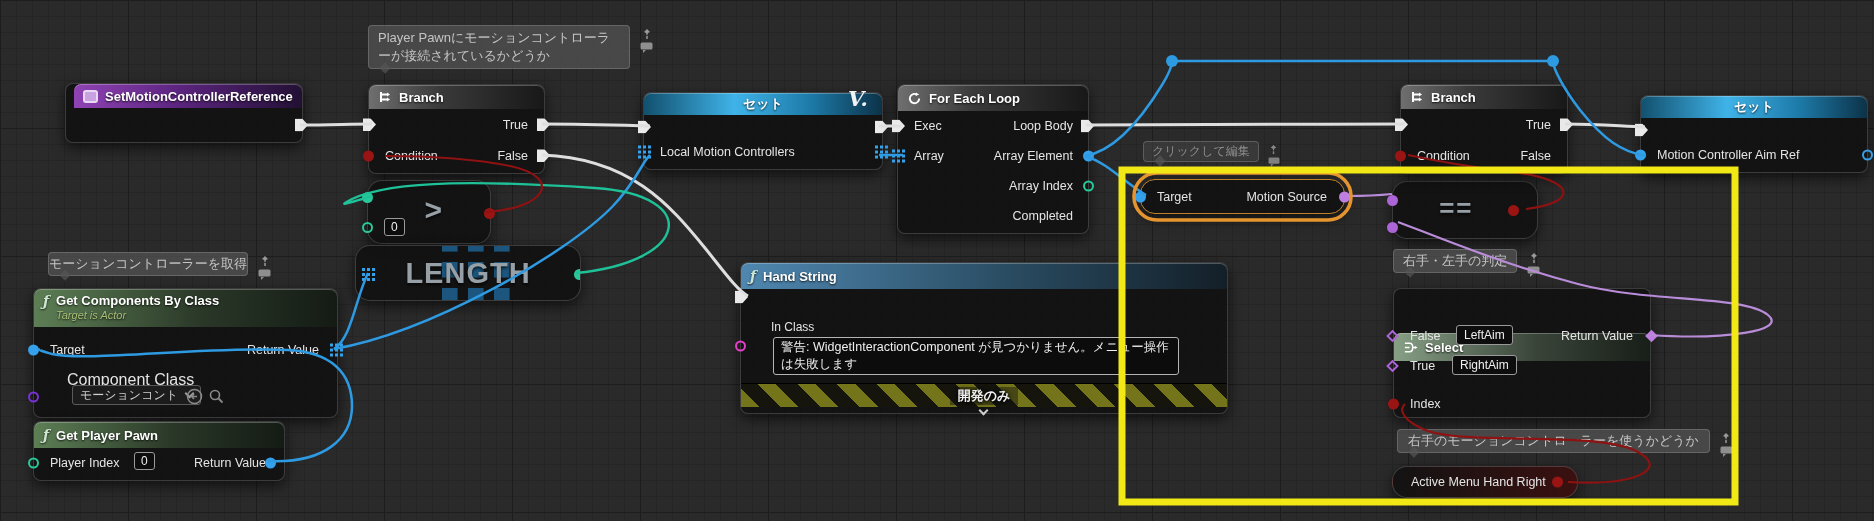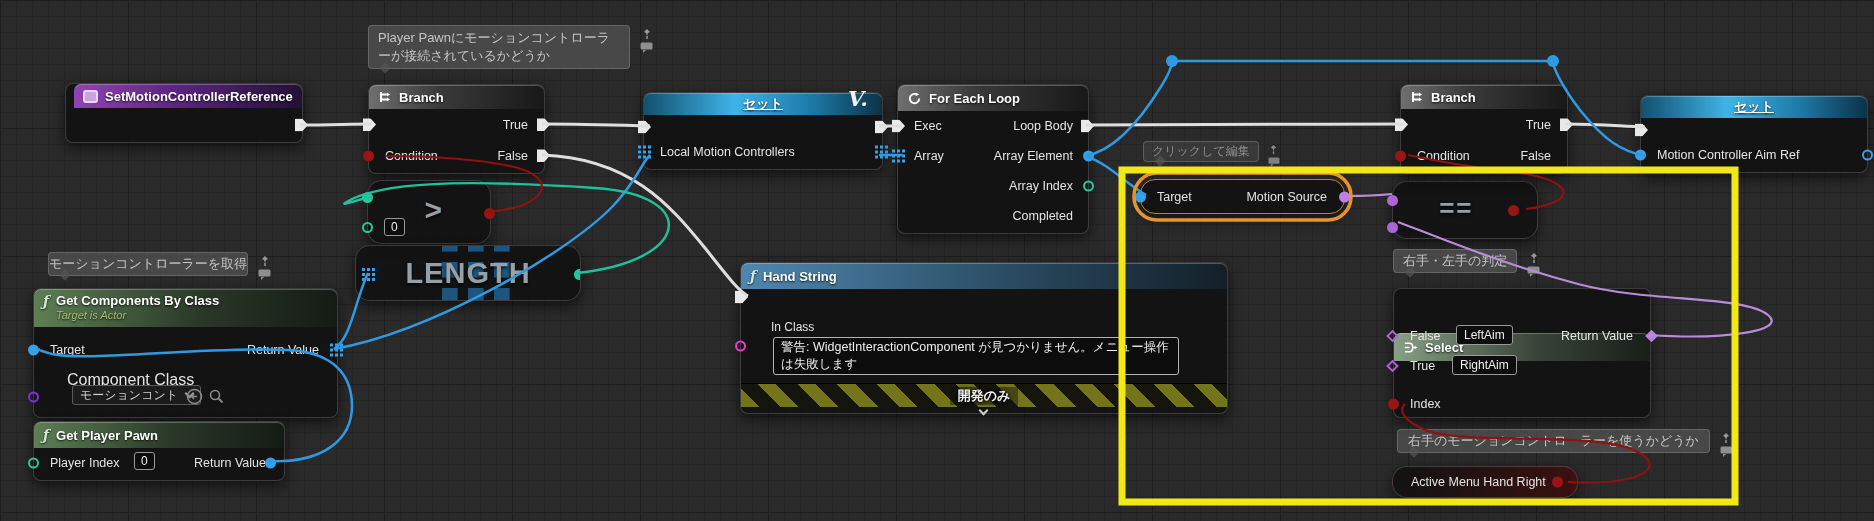--- a/index.html
+++ b/index.html
@@ -16,21 +16,21 @@
     background-size:128px 128px,128px 128px,16px 16px,16px 16px;
   }
   .node{position:absolute;background:rgba(17,17,17,.93);border:1px solid rgba(150,150,150,.32);
         border-radius:8px;box-shadow:0 5px 14px rgba(0,0,0,.6);z-index:10;}
   .compact{border-radius:15px;}
   .nh{height:24px;display:flex;align-items:center;gap:7px;padding:0 9px;
       border-radius:7px 7px 0 0;font-weight:bold;font-size:13px;color:#fff;
       text-shadow:0 1px 2px rgba(0,0,0,.8);box-shadow:inset 0 1px 0 rgba(255,255,255,.25);}
   .nh-purple{background:linear-gradient(90deg,#9043b4,#5c2580 45%,#221034);}
   .nh-macro{background:linear-gradient(90deg,#6f6f6f,#3a3a3a 40%,#181818);}
-  .nh-set{background:linear-gradient(90deg,#12506e,#3fb3e8 38%,#1d7aa8 70%,#0c3248);justify-content:center;height:22px;text-decoration:underline;}
+  .nh-set{background:linear-gradient(90deg,#12506e,#3fb3e8 38%,#1d7aa8 70%,#0c3248);justify-content:center;height:22px;}
   .nh-fn-blue{background:linear-gradient(90deg,#4f87b0,#2a4c62 55%,#131f28);height:26px;}
   .nh-fn-green{background:linear-gradient(90deg,#5d7f55,#2a3828 55%,#141b14);}
   .nh-select{background:linear-gradient(90deg,#87a085,#3a453a 55%,#181e18);height:28px;margin-top:44px;}
   .prow{position:relative;}
   .pin{position:absolute;top:50%;transform:translateY(-50%);z-index:3;}
   .pin.l{left:-6px;} .pin.r{right:-6px;}
   .pxe{width:13px;height:13px;background:#e9e9e9;clip-path:polygon(0 0,55% 0,100% 50%,55% 100%,0 100%);}
   .pxe.h{position:relative;}
   .pxe.h::before{content:"";position:absolute;left:2.5px;top:2.5px;right:3.5px;bottom:2.5px;
       background:#121212;clip-path:polygon(0 0,52% 0,100% 50%,52% 100%,0 100%);}

